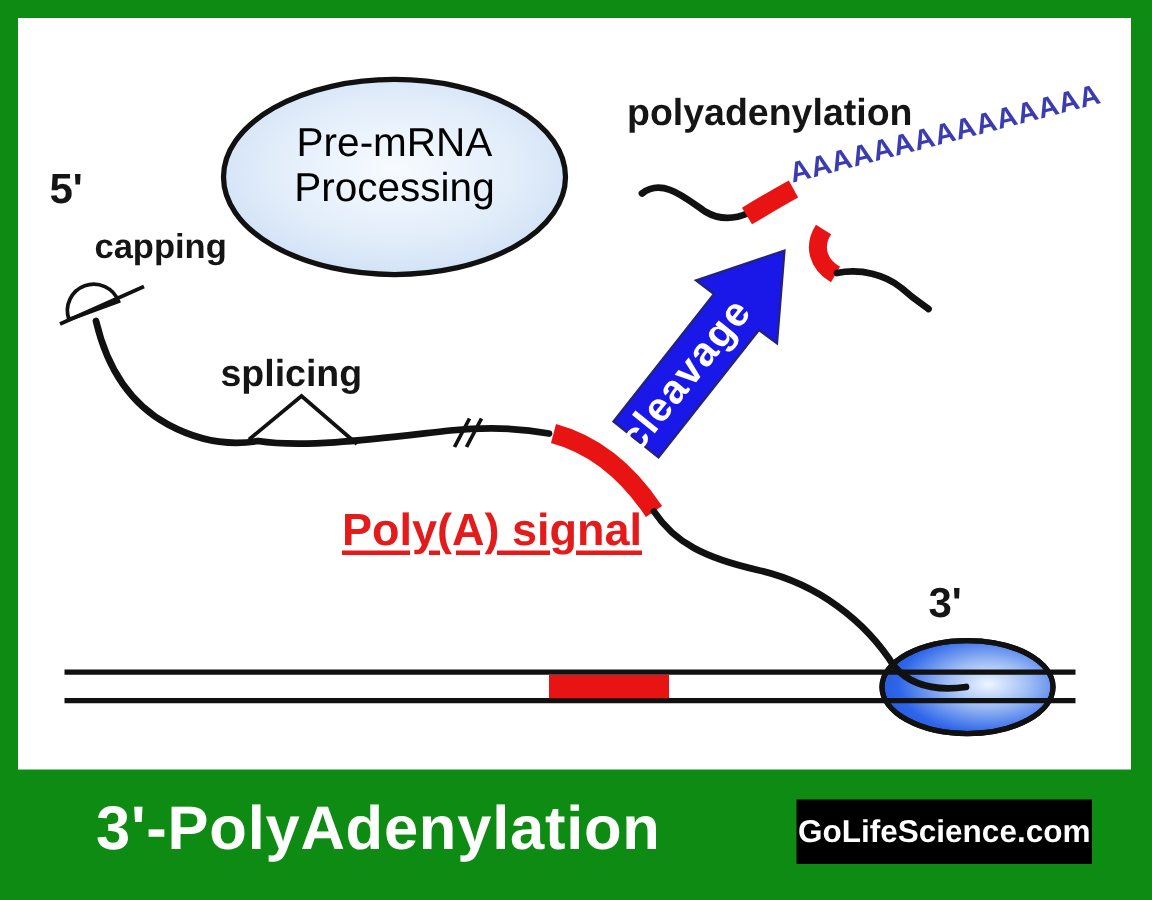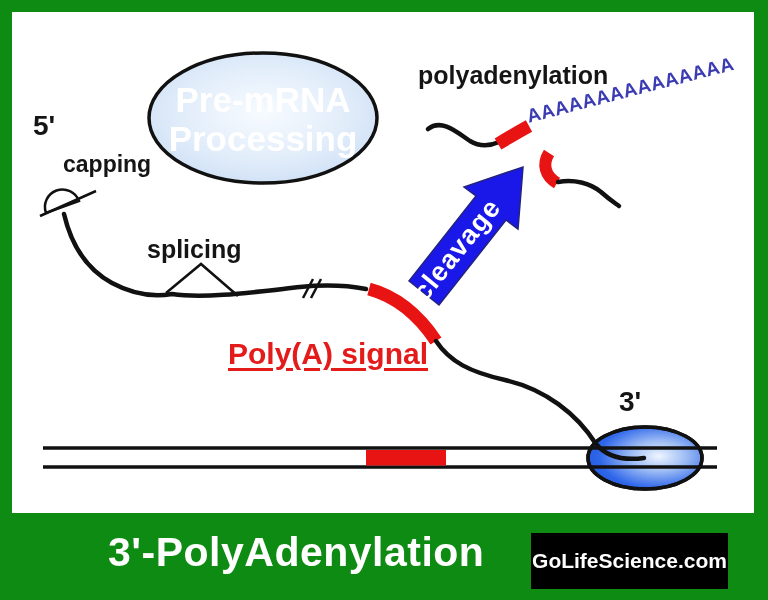--- a/index.html
+++ b/index.html
@@ -28,29 +28,29 @@
   .lbl-polya-tail{
     left:527px;top:107px;font-size:19px;color:#3b3bb2;letter-spacing:0.5px;
     transform:rotate(-14.5deg);transform-origin:0 50%;
   }
   .lbl-cleavage{
     left:457px;top:250px;font-size:27px;color:#ffffff;letter-spacing:1px;
     transform:translate(-50%,-50%) rotate(-51deg);
   }
   .oval-text{
     position:absolute;left:149px;top:80px;width:228px;
-    text-align:center;font-weight:bold;font-size:35px;line-height:1.12;
-    color:#ffffff;
+    text-align:center;font-weight:normal;font-size:27px;line-height:1.12;
+    color:#000000;
   }
   .footer-title{
     position:absolute;left:64px;top:529px;font-size:41px;font-weight:bold;
-    color:#ffffff;letter-spacing:0.5px;margin-left:44px;
+    color:#ffffff;letter-spacing:0.5px;
   }
   .badge{
-    position:absolute;left:531px;top:533px;width:197px;height:56px;
+    position:absolute;left:531px;top:533px;width:197px;height:43px;
     background:#000000;display:flex;align-items:center;justify-content:center;
   }
   .badge span{color:#ffffff;font-size:21px;font-weight:bold;}
 </style>
 </head>
 <body>
 
 <div class="frame">
   <div class="canvas"></div>
 

